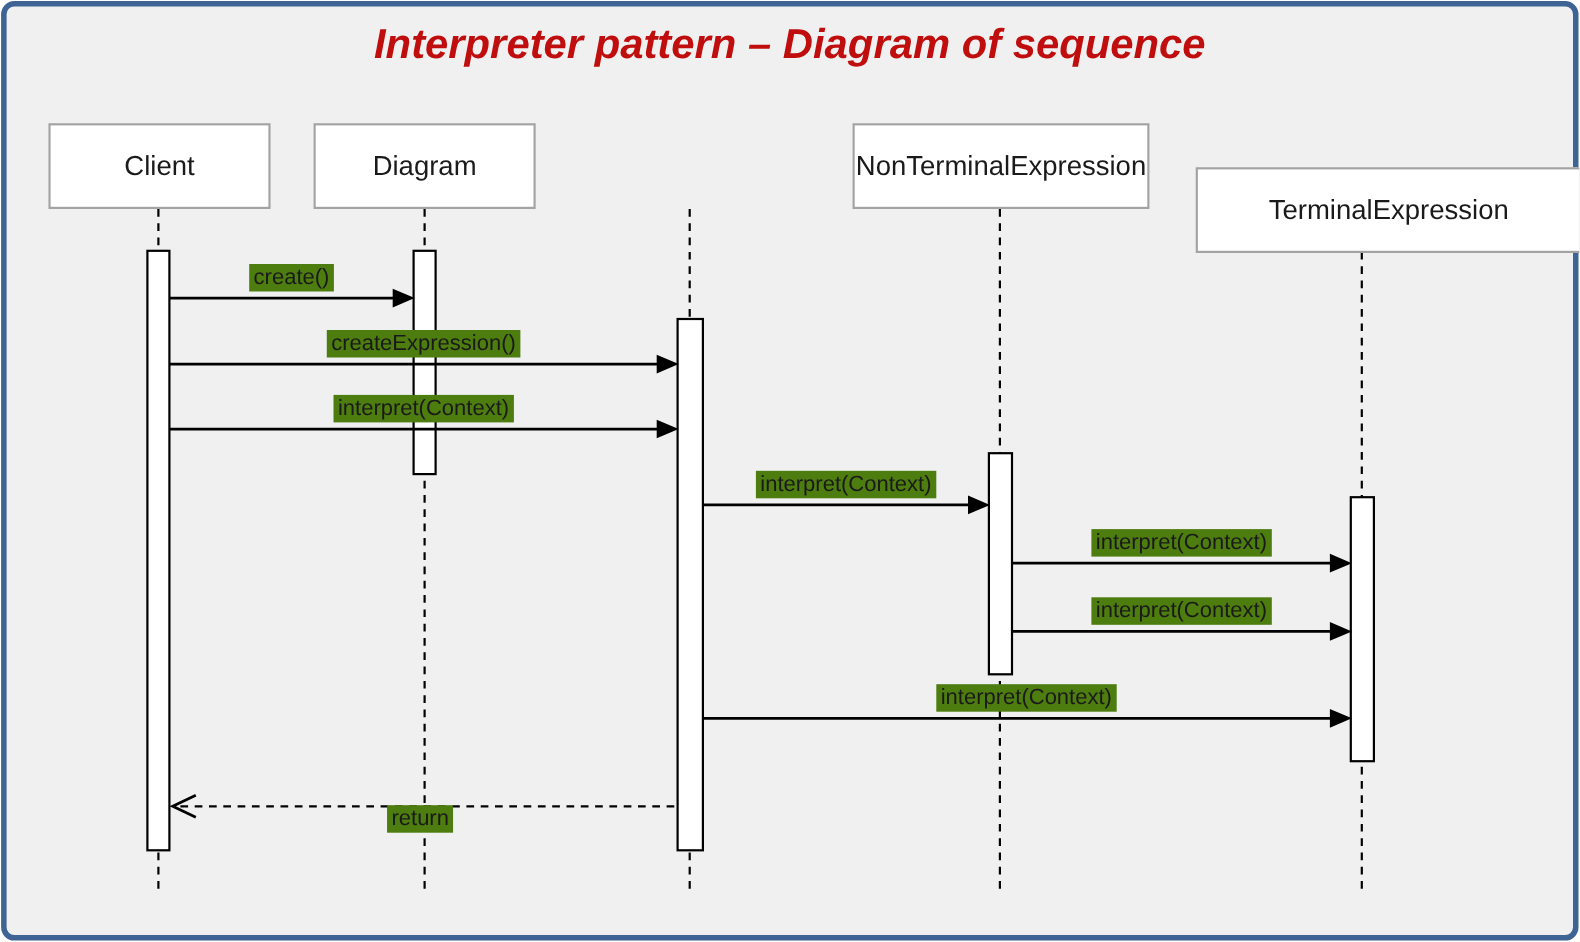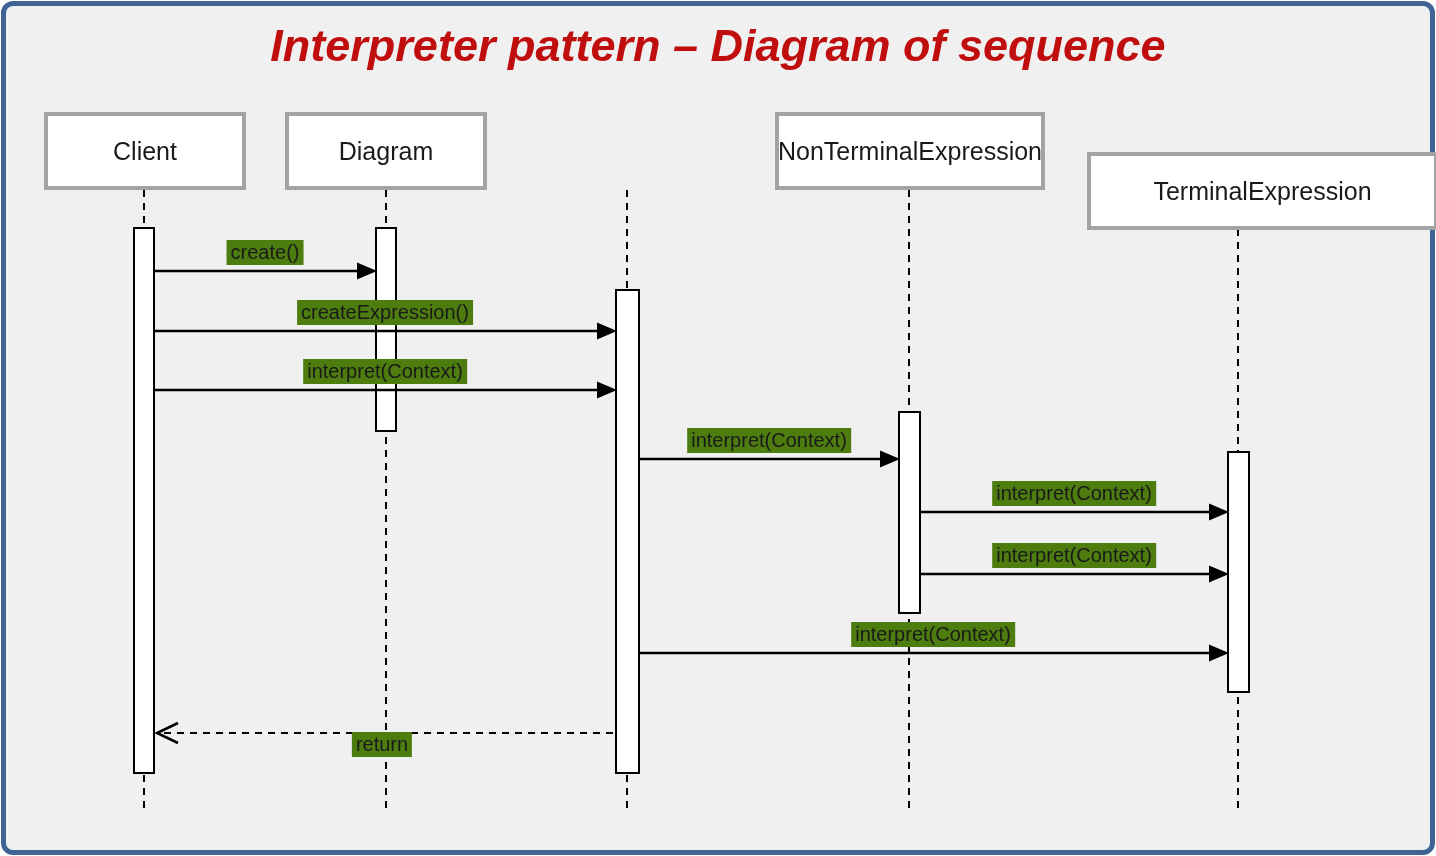--- a/index.html
+++ b/index.html
@@ -17,36 +17,36 @@
     border: 5px solid #3d6494;
     border-radius: 12px;
     background: #f0f0f0;
     box-sizing: border-box;
   }
   .title {
     position: absolute;
     left: 0; right: 0;
     top: 20px;
     text-align: center;
-    font-size: 45px;
+    font-size: 38px;
     font-weight: bold;
     font-style: italic;
     color: #c00d0d;
     letter-spacing: 0px;
     white-space: nowrap;
   }
   svg.canvas {
     position: absolute;
     left: 0; top: 0;
   }
   .pbox {
     position: absolute;
     height: 78px;
     background: #ffffff;
-    border: 4px solid #a3a3a3;
+    border: 2px solid #a3a3a3;
     box-sizing: border-box;
     display: flex;
     align-items: center;
     justify-content: center;
     font-size: 25px;
     color: #1a1a1a;
     white-space: nowrap;
   }
   .mlabel {
     position: absolute;

